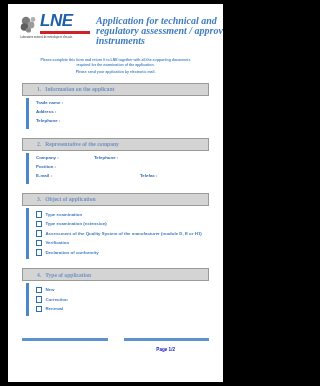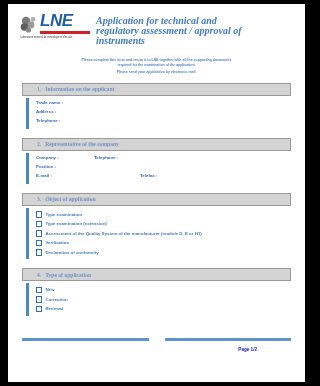--- a/index.html
+++ b/index.html
@@ -4,21 +4,21 @@
 <style>
   html,body{margin:0;padding:0;}
   body{
     width:273px;height:386px;
     background:#000;
     font-family:"Liberation Serif", serif;
     overflow:hidden;
   }
   .page{
     position:absolute;left:8px;top:4px;
-    width:297px;height:378px;
+    width:215px;height:378px;
     background:#ffffff;
     overflow:hidden;
   }
 
   
   .header{
     position:relative;height:48px;
   }
   .logo{
     position:absolute;left:12px;top:8px;

